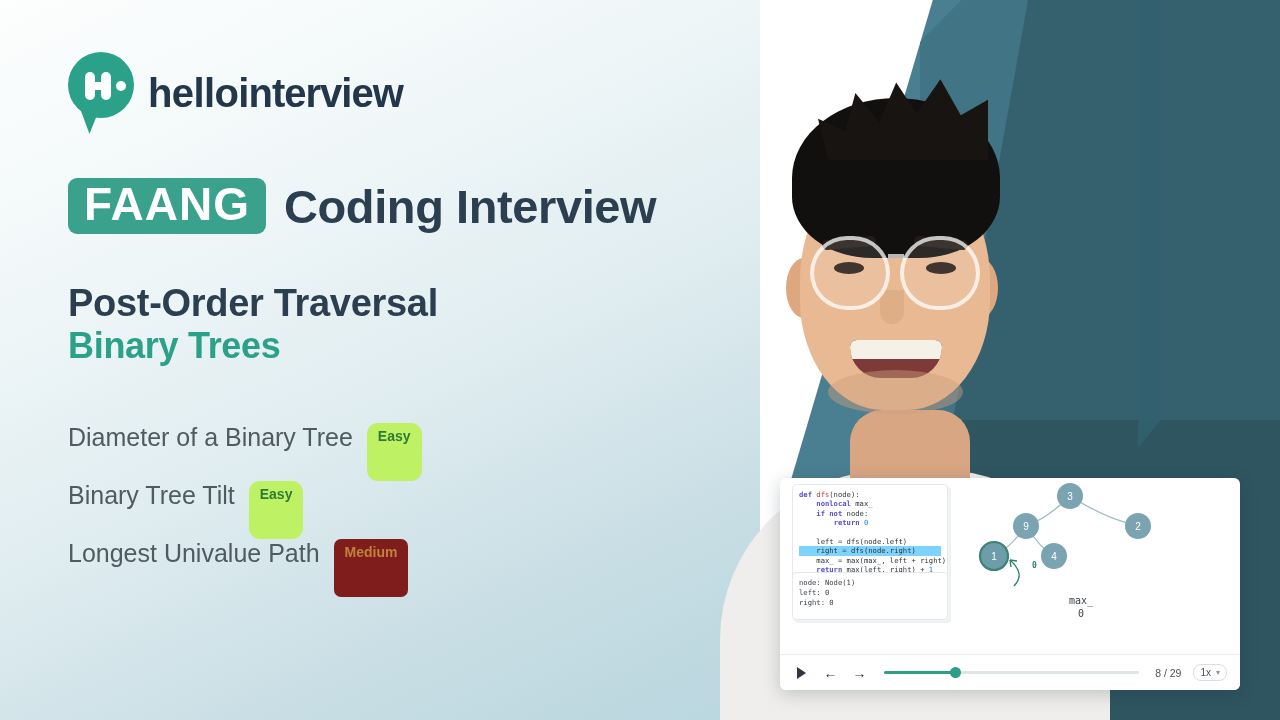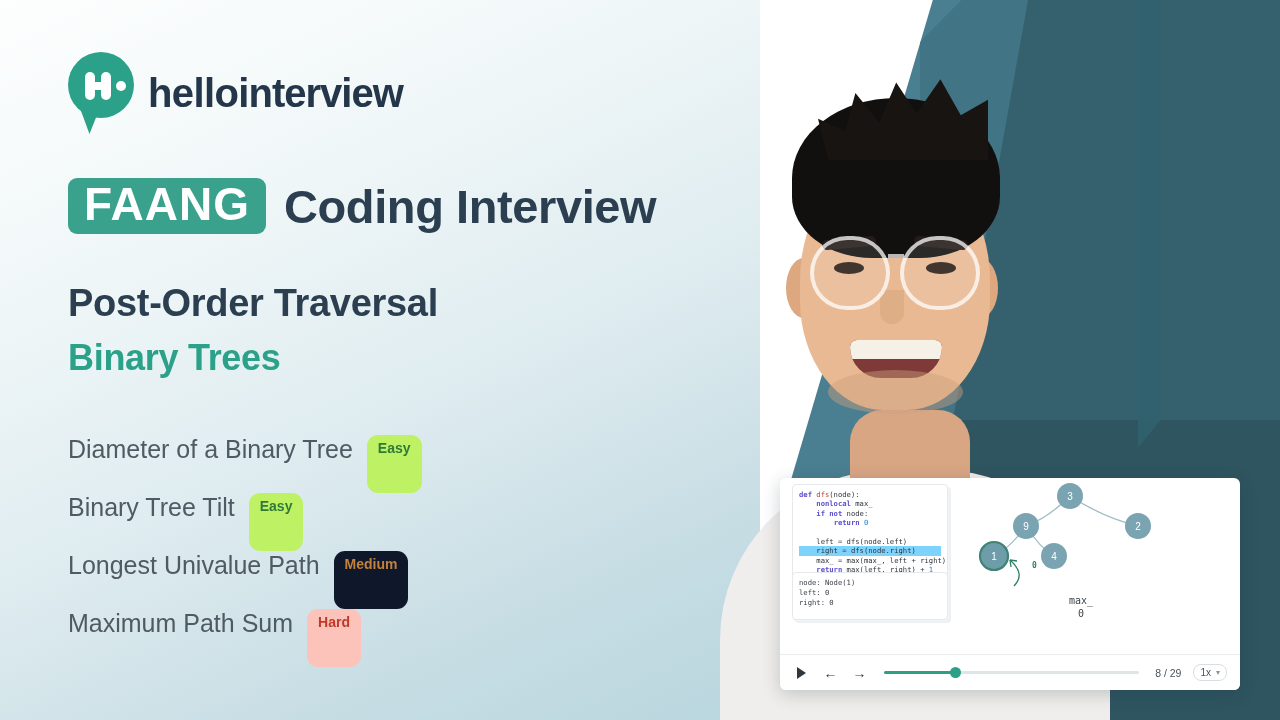--- a/index.html
+++ b/index.html
@@ -125,28 +125,28 @@
 
   .headline { margin-top:44px; display:flex; align-items:center; gap:18px; }
   .badge-faang {
     background:#3aa28c; color:#fff;
     font-size:46px; font-weight:700; letter-spacing:1px;
     padding:2px 16px 6px; border-radius:9px; line-height:1.05;
   }
   .headline-text { font-size:47px; font-weight:700; color:#2b3f50; letter-spacing:-0.4px; }
 
   .subtitle { margin-top:48px; font-size:38px; font-weight:700; color:#2b3f50; letter-spacing:-0.3px; }
-  .topic { margin-top:12px; font-size:36px; font-weight:700; color:#2aa188; letter-spacing:-0.3px; }
+  .topic { font-size:36px; font-weight:700; color:#2aa188; letter-spacing:-0.3px; }
 
   .problems { margin-top:56px; }
   .problem-row { display:flex; gap:14px; height:58px; }
   .problem-name { font-size:25px; color:#4f5a62; }
   .pill { font-size:14px; font-weight:700; padding:5px 11px; border-radius:11px; }
   .pill.easy { background:#bef264; color:#2f7a37; }
-  .pill.medium { background:#0f172a; color:#c2823a; }
+  .pill.medium { background:#7f1d1d; color:#c2823a;border-radius:7px; }
   .pill.hard { background:#fbc3b9; color:#c0392b; }
 
   
   .viz {
     position:absolute; left:780px; top:478px; width:460px; height:212px;
     background:#ffffff; border-radius:6px;
     box-shadow:0 4px 18px rgba(20,40,55,.22);
     overflow:hidden;
   }
   .viz-body { position:absolute; left:0; top:0; right:0; height:176px; display:flex; }
@@ -274,24 +274,20 @@
         <span class="pill easy">Easy</span>
       </div>
       <div class="problem-row">
         <span class="problem-name">Binary Tree Tilt</span>
         <span class="pill easy">Easy</span>
       </div>
       <div class="problem-row">
         <span class="problem-name">Longest Univalue Path</span>
         <span class="pill medium">Medium</span>
       </div>
-      <div class="problem-row">
-        <span class="problem-name">Maximum Path Sum</span>
-        <span class="pill hard">Hard</span>
-      </div>
     </div>
   </div>
 
   <div class="viz">
     <div class="viz-body">
 
       <div class="code-col">
         <div class="code-card">
           <pre class="code"><span class="k">def</span> <span class="fn">dfs</span>(node):
     <span class="k">nonlocal</span> max_

